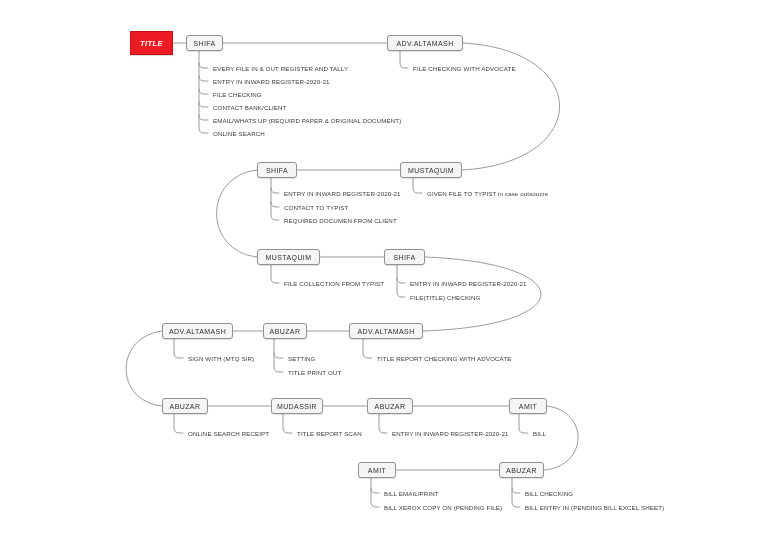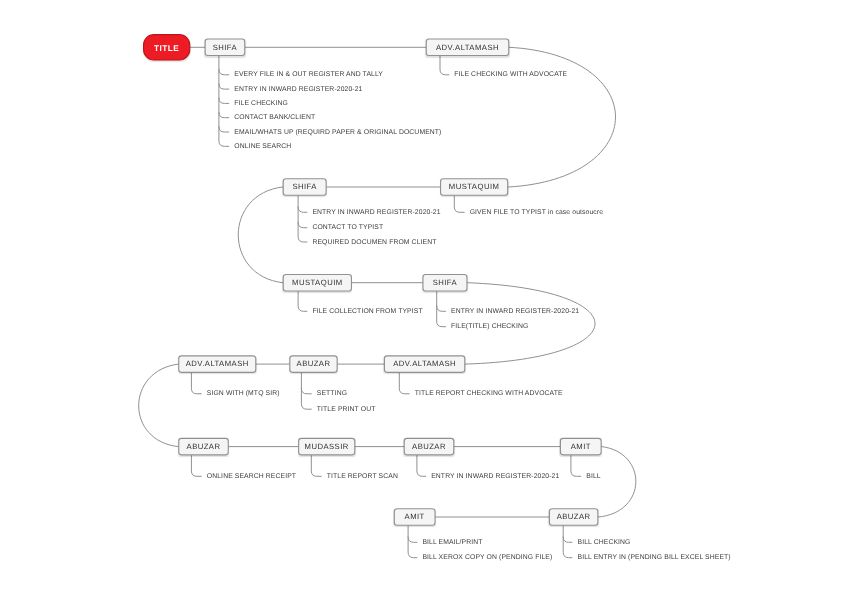--- a/index.html
+++ b/index.html
@@ -16,21 +16,21 @@
     border-radius:3px;
     display:flex; align-items:center; justify-content:center;
     font-size:7px; letter-spacing:0.4px; color:var(--node-text,#2f2f2f);
     box-shadow:0 1px 1px rgba(0,0,0,0.12);
     white-space:nowrap; z-index:2;
   }
   .node-title {
     background:var(--title-fill,#ed1c24);
     border-color:var(--title-border,#c01118);
     color:var(--title-text,#ffffff);
-    font-weight:bold; font-size:7.5px; border-radius:10px; z-index:3;
+    font-weight:bold; font-size:7.5px; border-radius:0; z-index:3;font-style:italic;
   }
   .bullet {
     position:absolute; transform:translateY(-50%);
     font-size:6.2px; letter-spacing:0.1px; color:var(--bullet-text,#3c3c3c);
     white-space:nowrap; z-index:2;
   }
 </style>
 </head>
 <body>
 

